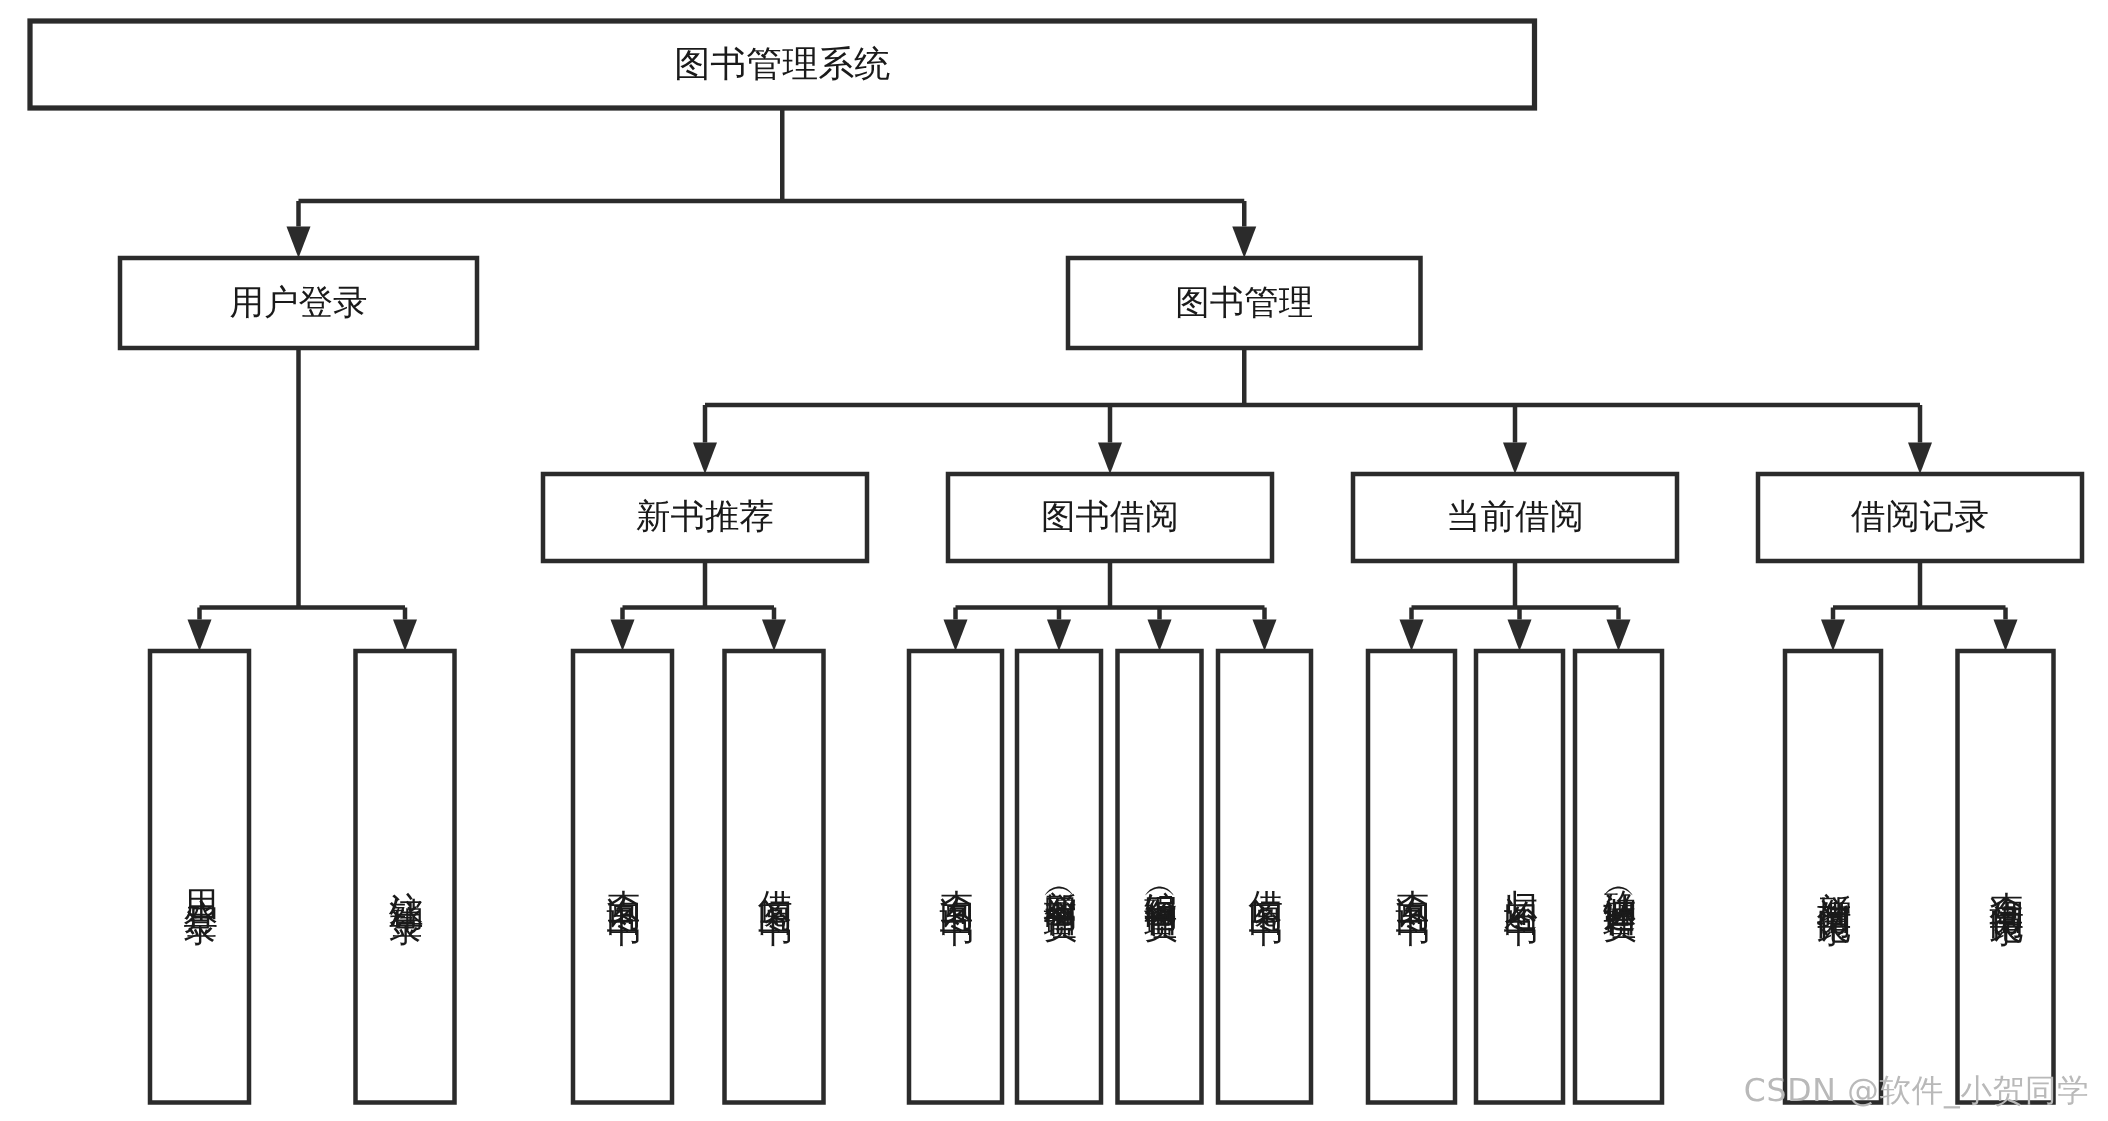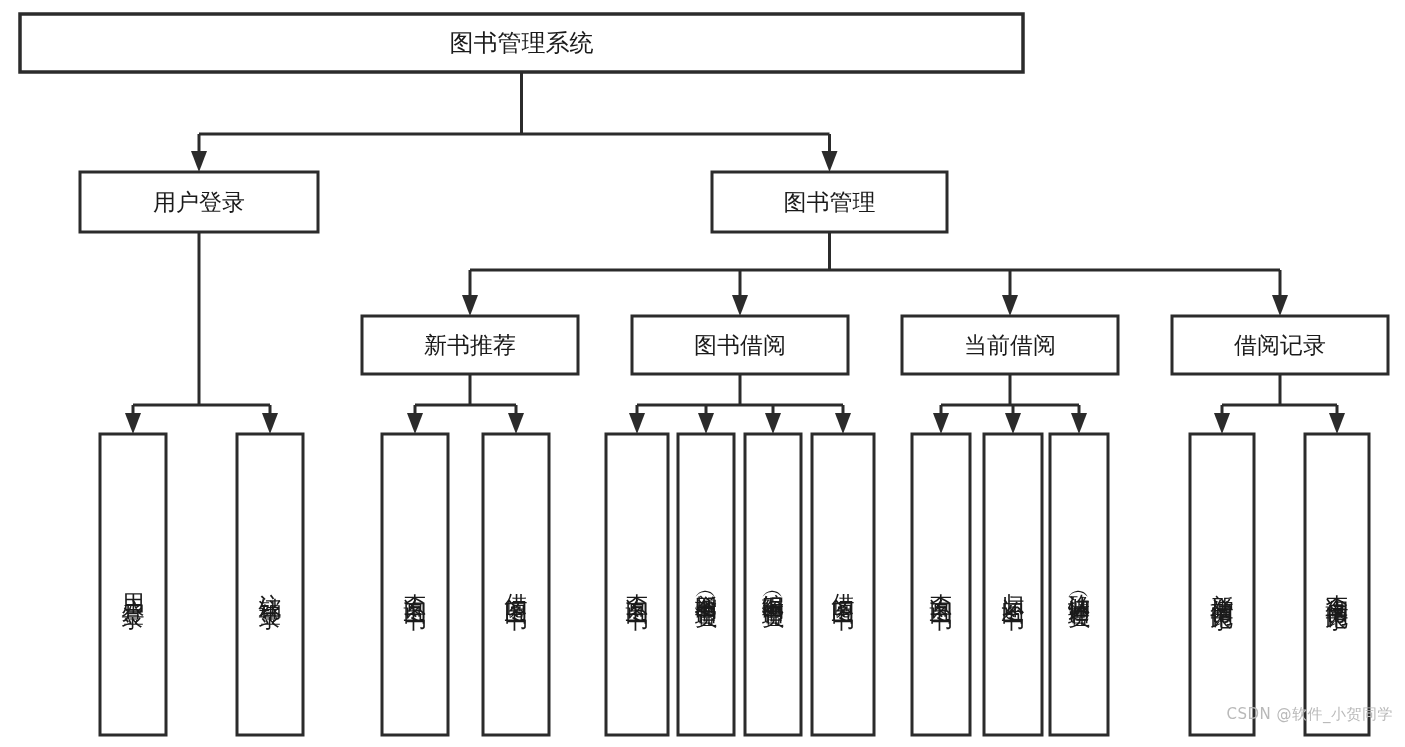--- a/index.html
+++ b/index.html
@@ -76,23 +76,23 @@
     font-family: "DejaVu Sans", "Liberation Sans", sans-serif;
     font-size: 23px;
     line-height: 1.08;
     letter-spacing: 5px;
     color: #1a1a1a;
     white-space: nowrap;
   }
   .watermark {
     position: absolute;
     right: 12px;
-    bottom: 23px;
-    font-family: "DejaVu Sans", "Liberation Sans", sans-serif;
-    font-size: 15px;
+    bottom: 6px;
+    font-family: "DejaVu Sans", "Liberation Sans", sans-serif;
+    font-size: 21px;
     color: #b9b9b9;
     letter-spacing: 0.5px;
     white-space: nowrap;
   }
 </style>
 </head>
 <body>
 
 <div id="diagram-root">
 

